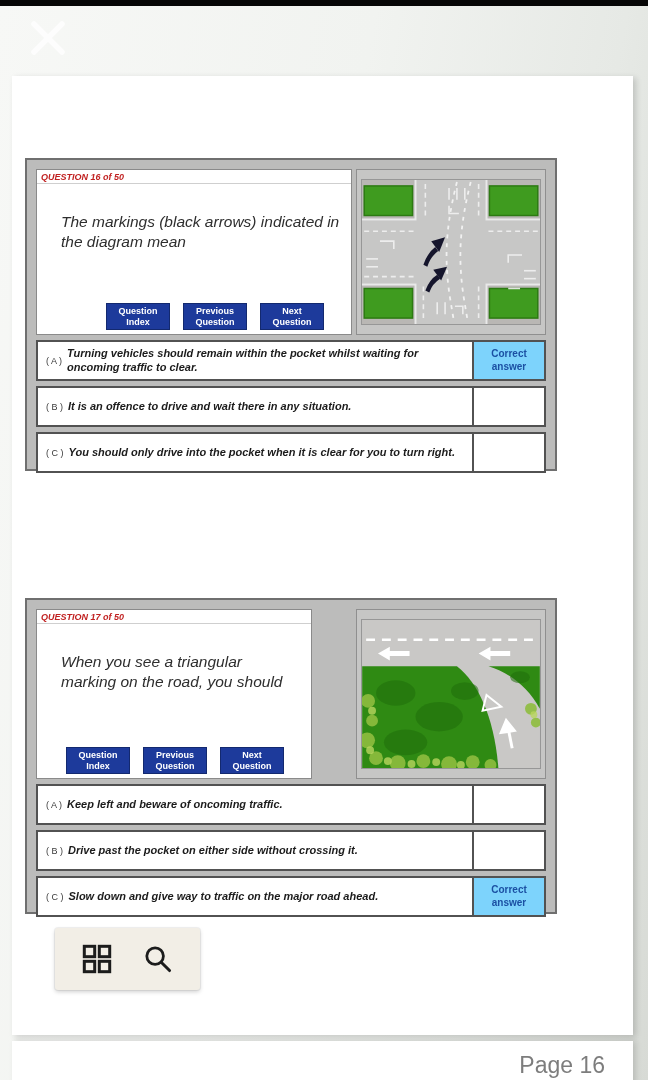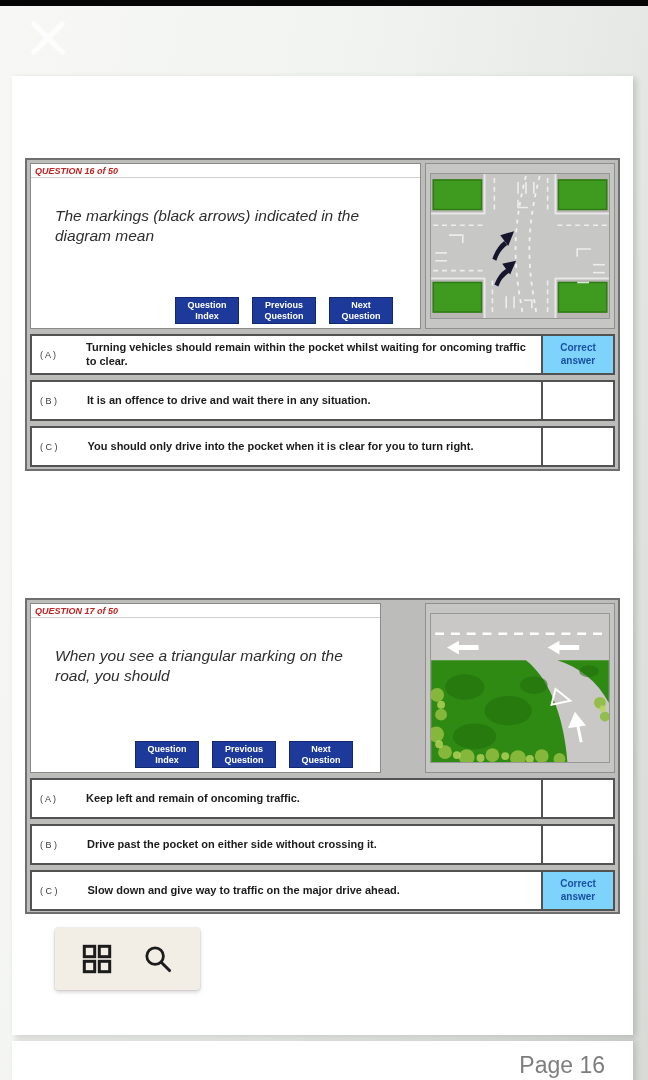--- a/index.html
+++ b/index.html
@@ -16,22 +16,22 @@
     box-shadow:3px 2px 6px rgba(0,0,0,0.16);
   }
   .page2 {
     position:absolute; left:12px; top:1041px; width:621px; height:52px; background:#ffffff;
     box-shadow:3px 0 6px rgba(0,0,0,0.14);
   }
   .page-label { position:absolute; right:28px; top:11px; font-size:23px; color:#7d7d7d; }
 
   
   .qpanel {
-    position:absolute; left:13px; width:595px; background:#bcbcbb;
-    border:2px solid #6f6f6f; padding:3px;
+    position:absolute; left:13px; width:532px; background:#bcbcbb;
+    border:2px solid #6f6f6f; padding:9px;
   }
   .qpanel.q16 { top:82px;  height:313px; }
   .qpanel.q17 { top:522px; height:316px; }
   .top-row { display:flex; gap:4px; }
   .q16 .top-row { height:166px; }
   .q17 .top-row { height:170px;gap:44px; }
   .qbox { flex:1; background:#ffffff; border:1px solid #8a8a8a; position:relative; overflow:hidden; }
   .qheader {
     font-size:9px; font-weight:bold; font-style:italic; color:#c12222;
     padding:2px 4px 1px 4px; border-bottom:1px solid #cfcfcf;
@@ -51,21 +51,21 @@
     width:190px; background:#c6c6c5; border:1px solid #8f8f8f; padding:4px;
     display:flex; align-items:center; justify-content:center;
   }
   .diagram-frame svg { border:1px solid #979797; display:block; }
 
   .answer-row {
     display:flex; height:41px; margin-top:5px; background:#ffffff; border:2px solid #525252;
   }
   .answer-main { flex:1; display:flex; align-items:center; padding:0 8px; gap:5px; min-width:0; }
   .answer-label { font-size:9px; color:#3a3a3a; white-space:nowrap; }
-  .answer-text { font-size:11px; font-weight:bold; color:#1b1b1b; line-height:1.25;margin-left:25px; }
+  .answer-text { font-size:11px; font-weight:bold; font-style:italic; color:#1b1b1b; line-height:1.25; }
   .answer-cell {
     width:72px; border-left:2px solid #525252; display:flex; align-items:center;
     justify-content:center; text-align:center; padding:2px;
   }
   .answer-cell.correct { background:#7dd3fc; color:#1b50a3; font-size:10px; font-weight:bold; line-height:1.25; }
 
   
   .toolbar {
     position:absolute; left:55px; top:928px; width:145px; height:62px; background:#f2eee6;
     border-radius:3px; box-shadow:0 2px 4px rgba(0,0,0,0.18), 0 0 0 1px rgba(0,0,0,0.05);
@@ -254,35 +254,35 @@
               <line x1="152" y1="130" x2="148" y2="110"></line>
               <polygon points="146,102 141,114 154,112"></polygon>
             </g>
           </svg>
         </div>
       </div>
 
       <div class="answer-row">
         <div class="answer-main">
           <span class="answer-label">( A )</span>
-          <span class="answer-text">Keep left and remain of oncoming traffic.</span>
+          <span class="answer-text">Keep left and beware of oncoming traffic.</span>
         </div>
         <div class="answer-cell"></div>
       </div>
       <div class="answer-row">
         <div class="answer-main">
           <span class="answer-label">( B )</span>
           <span class="answer-text">Drive past the pocket on either side without crossing it.</span>
         </div>
         <div class="answer-cell"></div>
       </div>
       <div class="answer-row">
         <div class="answer-main">
           <span class="answer-label">( C )</span>
-          <span class="answer-text">Slow down and give way to traffic on the major drive ahead.</span>
+          <span class="answer-text">Slow down and give way to traffic on the major road ahead.</span>
         </div>
         <div class="answer-cell correct">Correct answer</div>
       </div>
     </div>
   </div>
 
   <div class="toolbar">
     <button class="tool-btn">
       <svg viewBox="0 0 26 26" width="30" height="30">
         <g fill="none" stroke="#1c1c1c" stroke-width="2.6">

